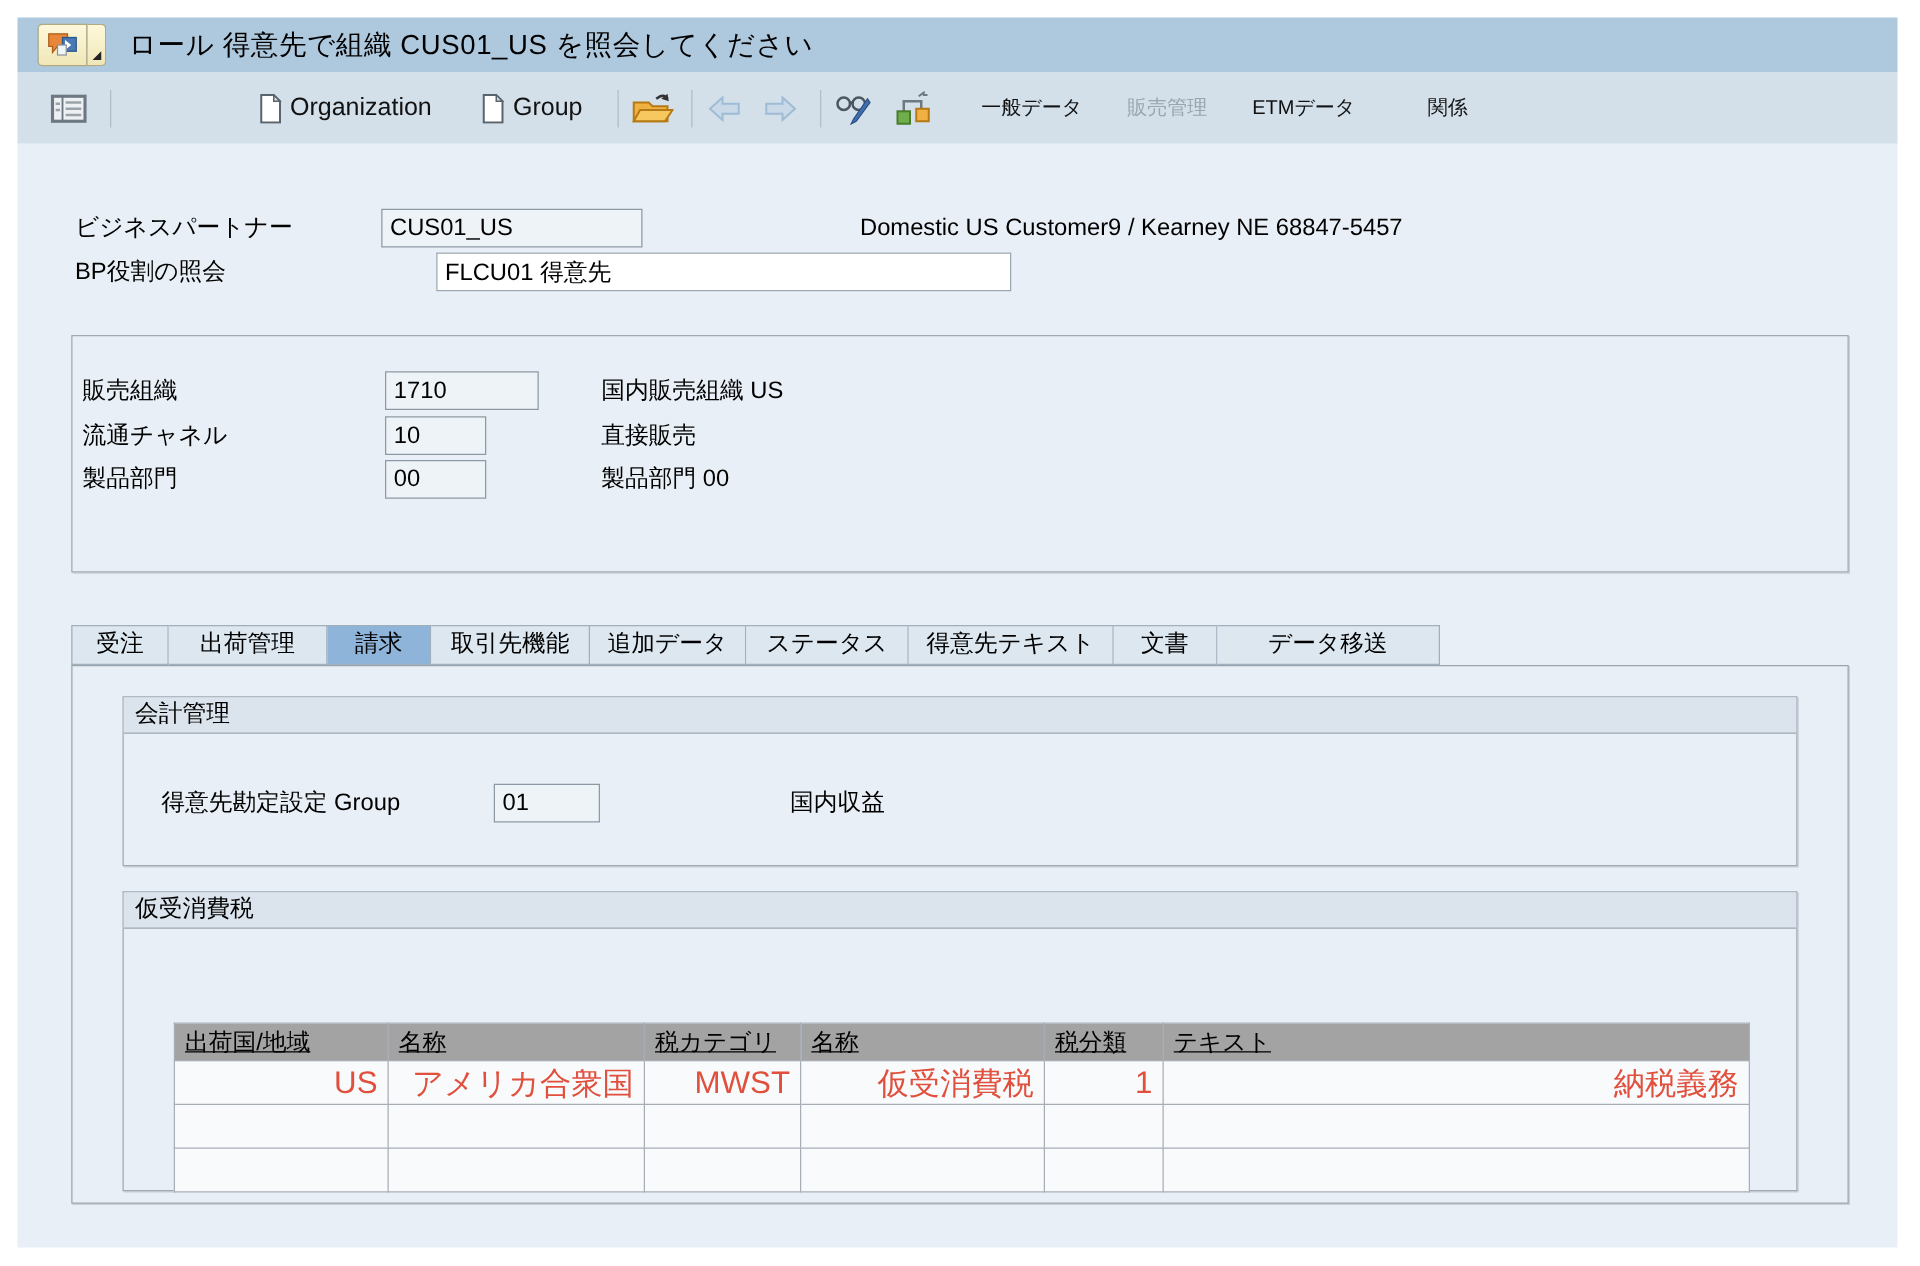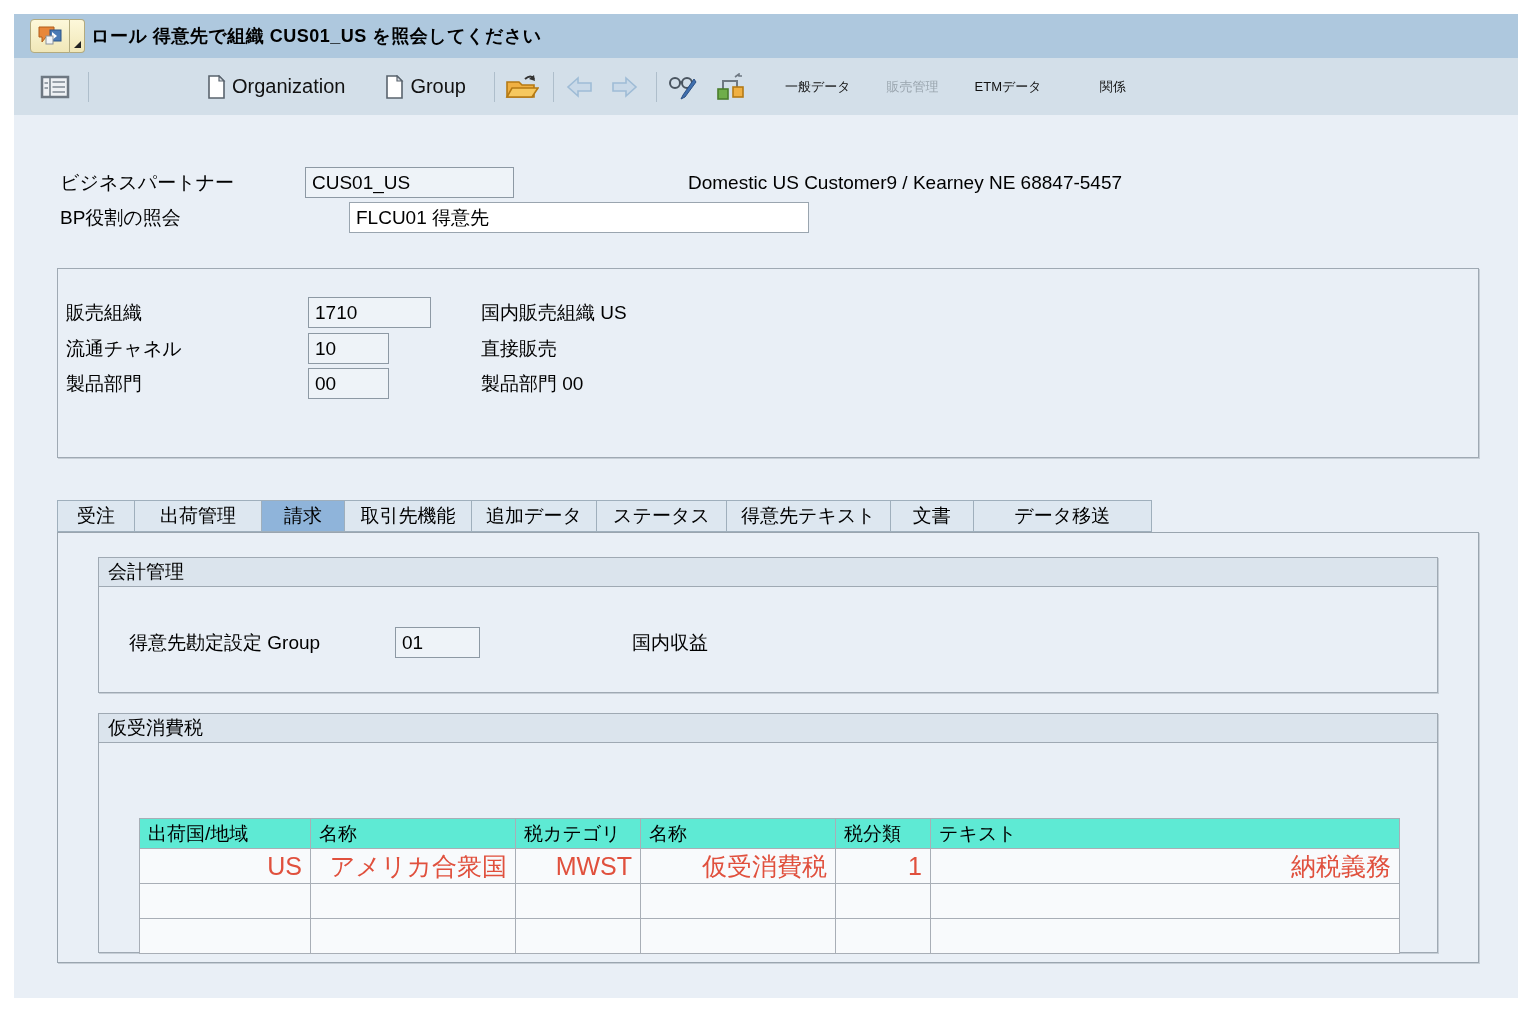--- a/index.html
+++ b/index.html
@@ -10,29 +10,29 @@
   
   .titlebar { position:absolute; left:0; top:0; width:100%; height:44px;
     background:#aec8de; display:flex; align-items:center; }
   .tb-iconwrap { display:flex; margin-left:16px; height:34px; }
   .tb-btn-main { width:40px; height:34px; background:linear-gradient(#fdf8da,#f0e7b8);
     border:1px solid #b3ab7f; border-radius:4px 0 0 4px; display:flex; align-items:center; justify-content:center; }
   .tb-btn-drop { width:15px; height:34px; background:linear-gradient(#fdf8da,#f0e7b8);
     border:1px solid #b3ab7f; border-left:none; border-radius:0 4px 4px 0; position:relative; }
   .tb-btn-drop:after { content:""; position:absolute; right:3px; bottom:4px;
     border-left:7px solid transparent; border-bottom:7px solid #222; }
-  .window-title { margin-left:6px; font-size:18px; font-weight:bold; color:#000; letter-spacing:0.5px; }
+  .window-title { margin-left:18px; font-size:22px; font-weight:normal; color:#000; letter-spacing:0.5px; }
 
   
   .toolbar { position:absolute; left:0; top:44px; width:100%; height:57px;
     background:#d3dfe9; display:flex; align-items:center; }
   .sep { width:1px; height:30px; background:#aebecb; }
   .tbi { display:flex; align-items:center; justify-content:center; cursor:default; }
   .tool-btn { display:flex; align-items:center; gap:6px; font-size:20px; color:#111; }
-  .navtext { font-size:13px; color:#111; }
+  .navtext { font-size:16px; color:#111; }
   .navtext.disabled { color:#9aa5ae; }
 
   
   .main { position:absolute; left:0; top:101px; width:100%; height:883px; background:#e9eff6; }
   .lbl { position:absolute; font-size:19px; color:#000; line-height:31px; white-space:nowrap; }
   .static { position:absolute; font-size:19px; color:#000; line-height:31px; white-space:nowrap; }
   input.fld { position:absolute; height:31px; border:1px solid #8d99a4; background:#eef3f8;
     font-size:19px; padding:0 6px; color:#000; font-family:inherit; }
   input.fld.editable { background:#ffffff; border:1px solid #9aa5af; }
 
@@ -53,22 +53,22 @@
   .tab:nth-child(3){min-width:83px;} .tab:nth-child(4){min-width:127px;}
   .tab:nth-child(5){min-width:125px;} .tab:nth-child(6){min-width:130px;}
   .tab:nth-child(7){min-width:157px;} .tab:nth-child(8){min-width:83px;}
   .tab:nth-child(9){min-width:178px;}
   .tabpanel { position:absolute; left:43px; top:417px; width:1422px; height:431px;
     border:1px solid #9aa5af; background:#e9eff6; box-shadow:1px 1px 0 #c6ced6; }
 
   
   table.taxtable { position:absolute; left:40px; top:75px; border-collapse:collapse;
     background:#f8fafc; }
-  .taxtable th { background:#5eead4; font-weight:normal; font-size:19px; text-align:left;
-    padding:0 8px; height:30px; border:1px solid #a8aeb6; white-space:nowrap; }
+  .taxtable th { background:#a3a3a3; font-weight:normal; font-size:19px; text-align:left;
+    padding:0 8px; height:30px; border:1px solid #a8aeb6; white-space:nowrap;text-decoration:underline; }
   .taxtable td { font-size:25px; height:35px; padding:0 8px; border:1px solid #a8aeb6;
     background:#f8fafc; white-space:nowrap;text-align:right; }
   .taxtable tr.redrow td { color:#e0503d; }
   .c1{width:171px;} .c2{width:205px;} .c3{width:125px;} .c4{width:195px;} .c5{width:95px;} .c6{width:469px;}
 </style>
 </head>
 <body>
 
 <div class="window">
 

